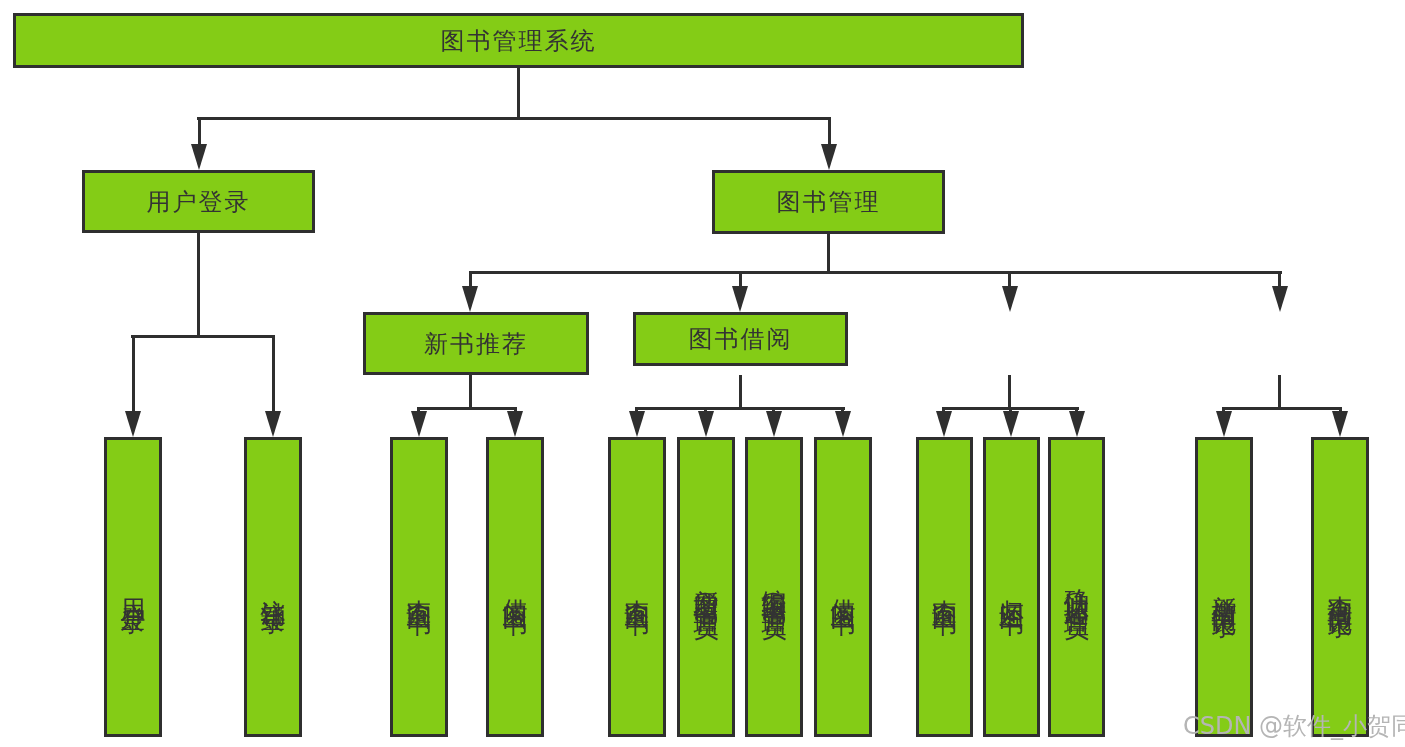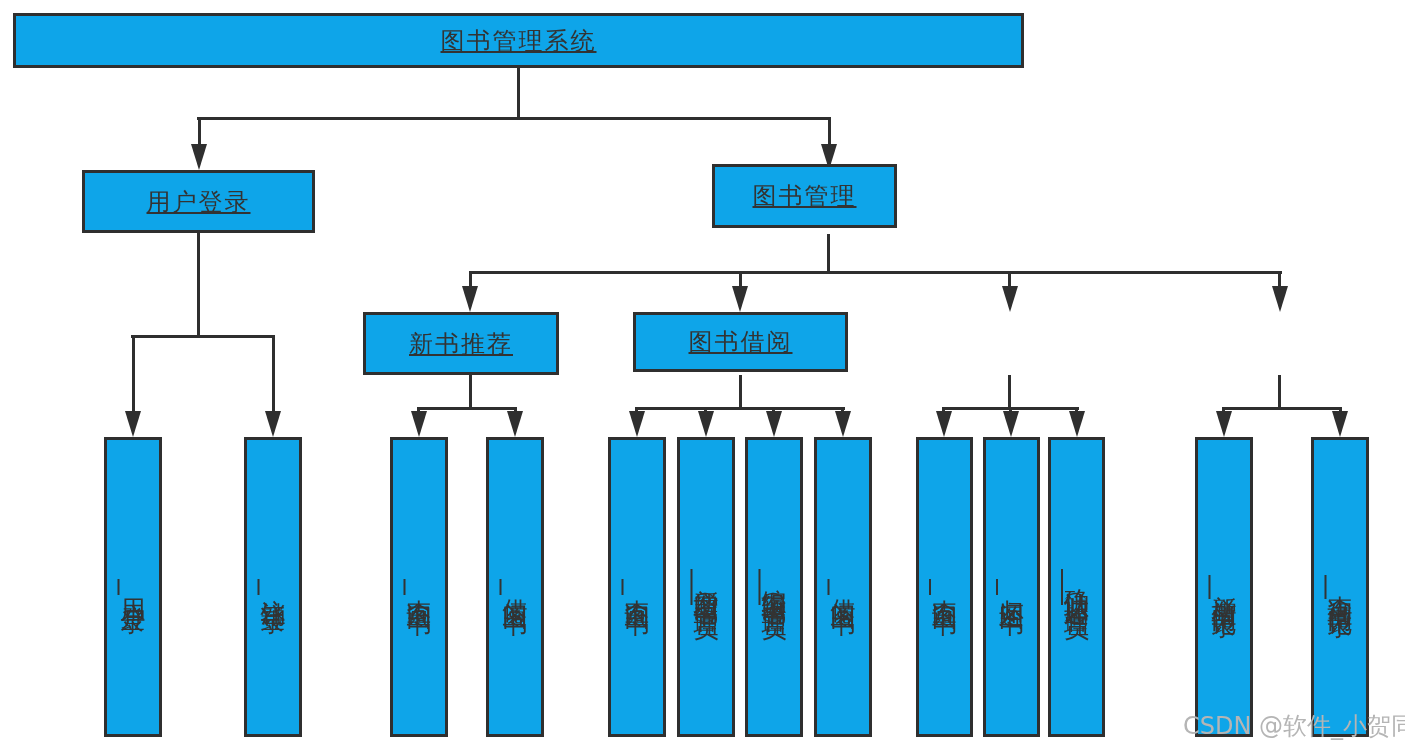--- a/index.html
+++ b/index.html
@@ -8,26 +8,25 @@
     width: 1405px;
     height: 747px;
     background: #ffffff;
     font-family: "DejaVu Sans", sans-serif;
     overflow: hidden;
   }
   .node {
     position: absolute;
     box-sizing: border-box;
     border: 3px solid #2f2f2f;
-    background: #0ea5e9;
+    background: #84cc16;
     display: flex;
     align-items: center;
     justify-content: center;
     color: #333333;
-    text-decoration: underline;
   }
   .hlabel {
     font-size: 24px;
     letter-spacing: 2px;
     color: #333333;
     white-space: nowrap;
   }
   .vlabel {
     writing-mode: vertical-rl;
     text-orientation: mixed;
@@ -67,21 +66,21 @@
   <div class="vl" style="left:517px; top:68px; height:52px;"></div>
   <div class="hl" style="left:197px; top:117px; width:634px;"></div>
   <div class="vl" style="left:198px; top:117px; height:30px;"></div>
   <div class="ah" style="left:191px; top:144px;"></div>
   <div class="vl" style="left:828px; top:117px; height:30px;"></div>
   <div class="ah" style="left:821px; top:144px;"></div>
 
   <div class="node" style="left:82px; top:170px; width:233px; height:63px;">
     <span class="hlabel">用户登录</span>
   </div>
-  <div class="node" style="left:712px; top:164px; width:185px; height:64px;">
+  <div class="node" style="left:712px; top:170px; width:233px; height:64px;">
     <span class="hlabel">图书管理</span>
   </div>
 
   <div class="vl" style="left:197px; top:233px; height:105px;"></div>
   <div class="hl" style="left:131px; top:335px; width:144px;"></div>
   <div class="vl" style="left:132px; top:335px; height:80px;"></div>
   <div class="ah" style="left:125px; top:411px;"></div>
   <div class="vl" style="left:272px; top:335px; height:80px;"></div>
   <div class="ah" style="left:265px; top:411px;"></div>
 
@@ -89,24 +88,24 @@
   <div class="hl" style="left:469px; top:271px; width:813px;"></div>
   <div class="vl" style="left:469px; top:271px; height:18px;"></div>
   <div class="ah" style="left:462px; top:286px;"></div>
   <div class="vl" style="left:739px; top:271px; height:18px;"></div>
   <div class="ah" style="left:732px; top:286px;"></div>
   <div class="vl" style="left:1008px; top:271px; height:18px;"></div>
   <div class="ah" style="left:1002px; top:286px;"></div>
   <div class="vl" style="left:1278px; top:271px; height:18px;"></div>
   <div class="ah" style="left:1272px; top:286px;"></div>
 
-  <div class="node" style="left:363px; top:312px; width:196px; height:63px;text-align:right;">
+  <div class="node" style="left:363px; top:312px; width:226px; height:63px;text-align:right;">
     <span class="hlabel">新书推荐</span>
   </div>
-  <div class="node" style="left:633px; top:312px; width:215px; height:60px;">
+  <div class="node" style="left:633px; top:312px; width:215px; height:54px;">
     <span class="hlabel">图书借阅</span>
   </div>
 
   <div class="vl" style="left:469px; top:375px; height:35px;"></div>
   <div class="hl" style="left:417px; top:407px; width:100px;"></div>
   <div class="vl" style="left:417px; top:407px; height:8px;"></div>
   <div class="ah" style="left:411px; top:411px;"></div>
   <div class="vl" style="left:514px; top:407px; height:8px;"></div>
   <div class="ah" style="left:507px; top:411px;"></div>
 

